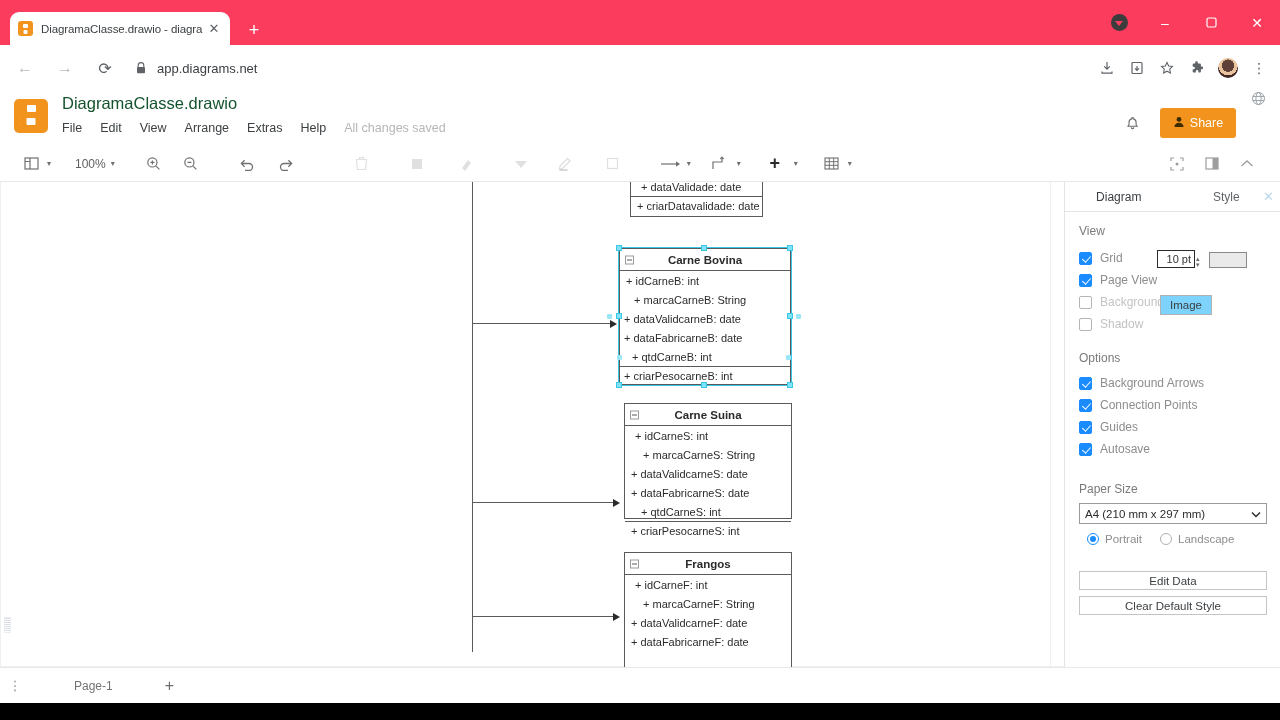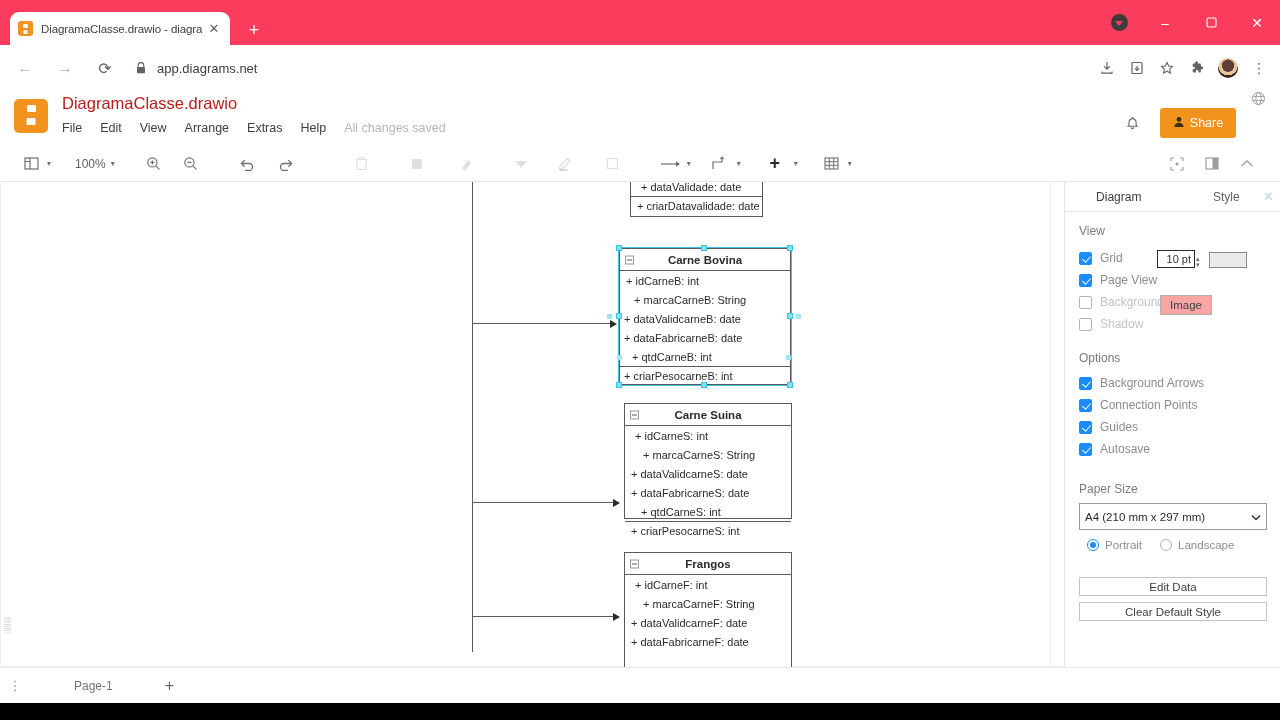--- a/index.html
+++ b/index.html
@@ -96,21 +96,21 @@
   .app-logo::before {
     content:""; position:absolute; left:13px; top:6px; width:9px; height:7px;
     background:#fff; border-radius:1px;
   }
   .app-logo::after {
     content:""; position:absolute; left:5px; top:19px; width:24px; height:7px;
     background:#fff; border-radius:1px;
     box-shadow: inset 7.5px 0 0 #f2931e, inset -7.5px 0 0 #f2931e;
   }
   .doc-title {
-    position:absolute; left:62px; top:94px; font-size:16.5px; color:#b91c1c;
+    position:absolute; left:62px; top:94px; font-size:16.5px; color:#14532d;
   }
   .menubar { position:absolute; left:62px; top:121px; display:flex; align-items:center; }
   .menu-item { font-size:12.5px; color:#3c4043; margin-right:18px; }
   .saved-text { font-size:12.5px; color:#b6b6b6; }
   .bell {
     position:absolute; left:1122px; top:113px; width:20px; height:20px;
     color:#6b6b6b; display:flex; align-items:center; justify-content:center; font-size:15px;
   }
   .share-btn {
     position:absolute; left:1160px; top:108px; width:76px; height:30px;
@@ -232,26 +232,26 @@
     width:38px; height:18px; border:1px solid #2b2b2b; background:#fff;
     font-size:11px; color:#333; text-align:right; padding-right:3px;
     display:flex; align-items:center; justify-content:flex-end;
   }
   .spinner { display:flex; flex-direction:column; margin-left:1px; color:#6b6b6b; line-height:6px; font-size:7px; }
   .color-swatch {
     width:38px; height:16px; border:1px solid #8a8a8a; background:#eaeaea; margin-left:9px;
   }
   .img-btn {
     position:absolute; left:1160px; top:295px; width:52px; height:20px;
-    border:1px solid #b2b2b2; background:#fca5a5; font-size:11.5px; color:#3c4043;
+    border:1px solid #b2b2b2; background:#7dd3fc; font-size:11.5px; color:#3c4043;
     display:flex; align-items:center; justify-content:center;
   }
   .fmt-sub { font-size:12px; color:#7a7a7a; margin:16px 0 7px 0; }
   .select-box {
-    width:188px; height:27px; border:1px solid #9a9a9a; background:#fff;
+    width:188px; height:21px; border:1px solid #9a9a9a; background:#fff;
     font-size:11.5px; color:#2b2b2b; display:flex; align-items:center;
     justify-content:space-between; padding:0 5px;
   }
   .radio-row { display:flex; align-items:center; margin-top:9px; padding-left:8px; }
   .radio {
     width:12px; height:12px; border-radius:50%; border:1px solid #b0b0b0;
     background:#fff; margin-right:6px; position:relative; flex:0 0 auto;
   }
   .radio.on { border-color:#1a8cff; }
   .radio.on::after {

